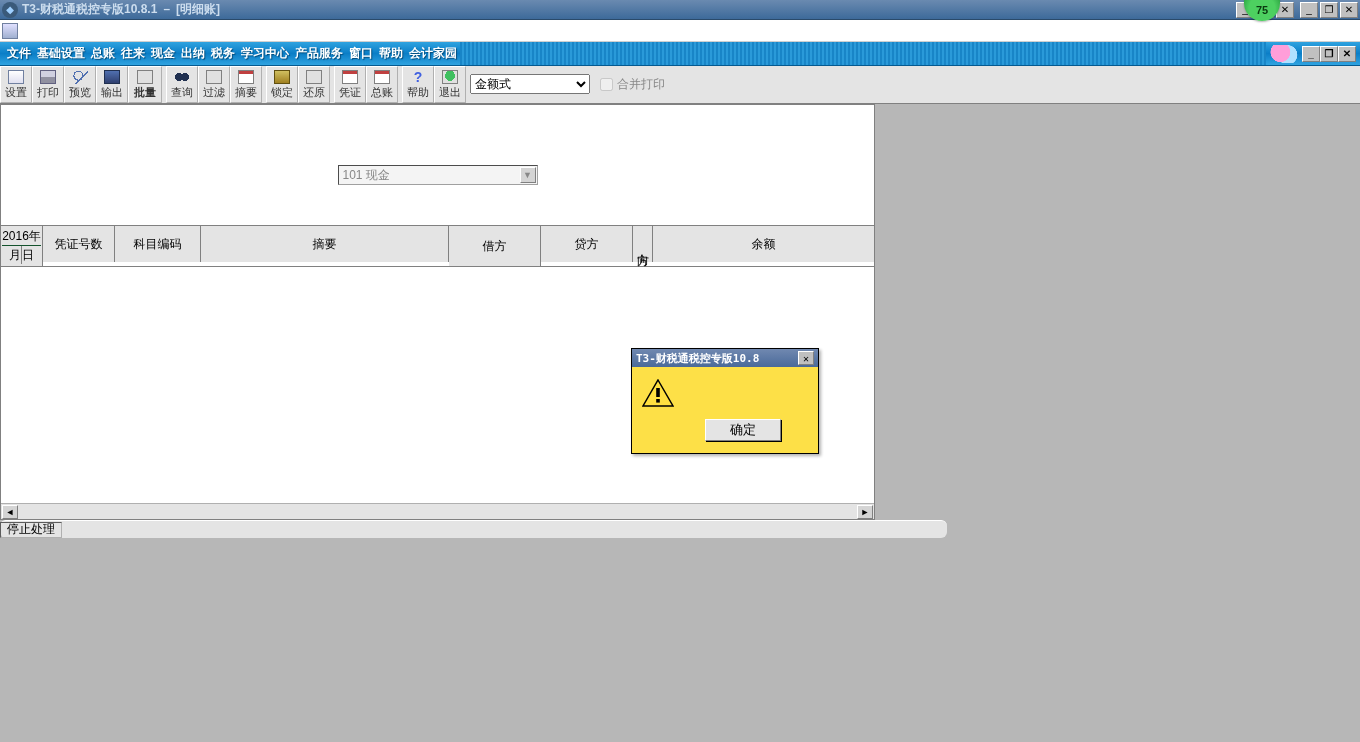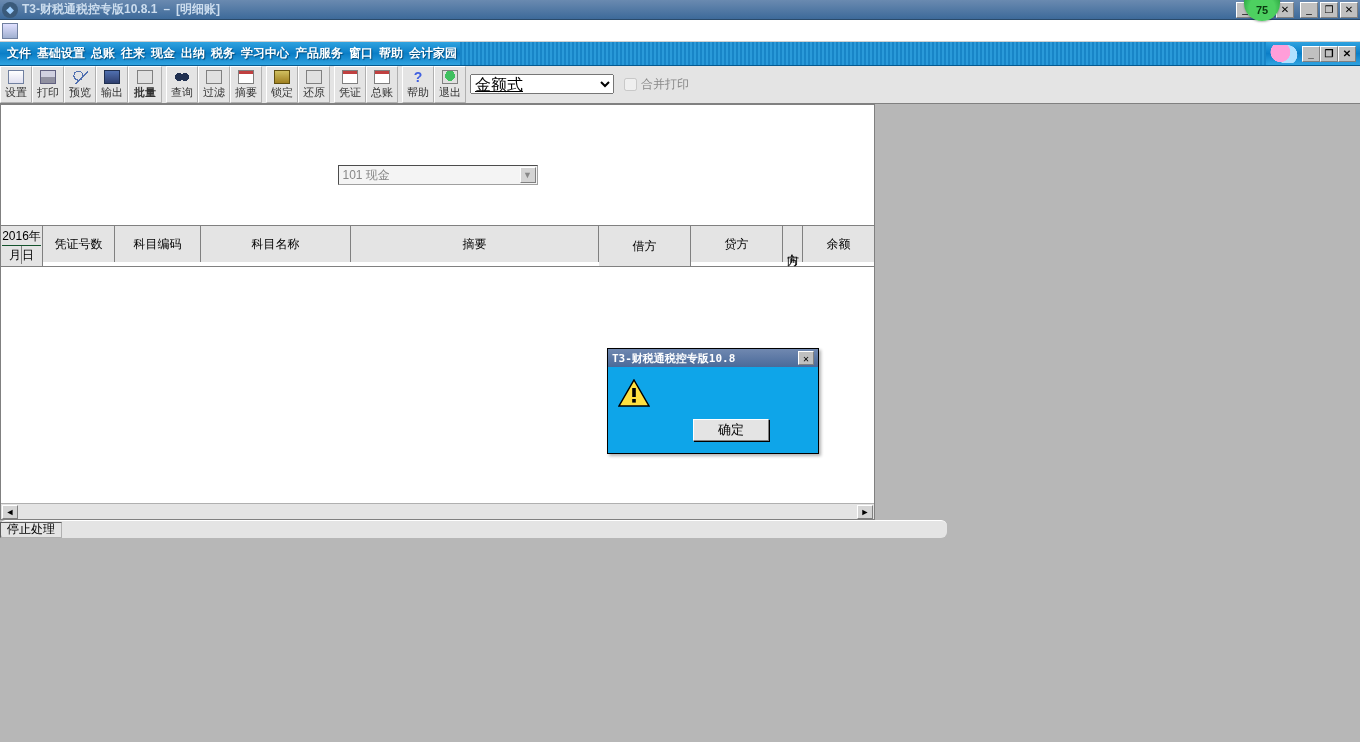--- a/index.html
+++ b/index.html
@@ -19,21 +19,21 @@
 .menubar { height: 24px; background: linear-gradient(#2fa3e0,#0b7ec7,#2fa3e0); display:flex; align-items:center; padding:0 4px; color:#fff; font-weight:bold; font-size:12px; border-bottom:1px solid #055a90;}
 .menubar .sep-stripes { flex:1; height:100%; background: repeating-linear-gradient(90deg,#1885c7 0 2px,#2a9ad9 2px 4px);}
 .menubar .mitem { padding:2px 3px; cursor:pointer; text-shadow: 1px 1px 1px #034a78; white-space:nowrap;}
 .menubar .mascot { width:36px; height:18px; background: radial-gradient(circle at 40% 40%,#ff9ed9 40%, transparent 42%), radial-gradient(circle at 60% 55%,#b0e0ff 40%, transparent 42%); }
 .menubar .menu-right-btn { width:18px; height:16px; background:#c0c0c0; border:1px solid #808080; border-top-color:#fff; border-left-color:#fff; display:flex; align-items:center; justify-content:center; font-size:10px; cursor:pointer; color:#000;}
 
 .toolbar { height: 38px; background:#e4e4e4; border-bottom: 1px solid #808080; display:flex; align-items:stretch; gap:0; user-select:none;}
 .tbtn { width: 32px; display:flex; flex-direction:column; align-items:center; justify-content:center; border:1px solid #b0b0b0; border-top-color:#fff; border-left-color:#fff; background:#e4e4e4; cursor:pointer; font-size:11px; color:#333;}
 .tbtn .tico { width:16px; height:14px; margin-bottom:1px;}
 .tsep { width:4px;}
-.toolbar select { margin: 8px 4px; height:20px; font-size:16px; width:144px;text-decoration:underline;}
+.toolbar select { margin: 8px 4px; height:20px; font-size:12px; width:120px;}
 .toolbar .chk { display:flex; align-items:center; gap:4px; margin-left:6px; color:#888;}
 .toolbar .chk input { width:13px; height:13px;}
 
 .work { width: 875px; height: 416px; background:#fff; border:1px solid #808080; display:flex; flex-direction:column;gap:34px; }
 .whead { height: 86px; display:flex; align-items:flex-end; justify-content:center; padding-bottom:6px;}
 .whead .acct-sel { width:200px; height:20px; border:1px inset #a0a0a0; background:#f4f4f4; color:#888; display:flex; align-items:center; padding:0 4px; position:relative;}
 .whead .acct-sel .dd { position:absolute; right:1px; top:1px; width:16px; height:16px; background:#d4d4d4; border:1px solid #808080; border-top-color:#fff; border-left-color:#fff; display:flex; align-items:center; justify-content:center; font-size:9px;}
 
 .colhdr { display:flex; border-top:1px solid #808080; border-bottom:1px solid #808080;}
 .colhdr .cell { border-right:1px solid #808080; background:#e4e4e4; text-align:center; font-size:12px; display:flex; align-items:center; justify-content:center; color:#000;}
@@ -42,21 +42,21 @@
 .colhdr .stack .bot { display:flex; height:18px;}
 .colhdr .stack .bot div { flex:1; display:flex; align-items:center; justify-content:center;}
 .colhdr .stack .bot div:first-child { border-right:1px solid #808080;}
 
 .grid-area { flex:1; background:#fff;}
 .scroll-stub { height:16px; background:#e4e4e4; border-top:1px solid #b0b0b0; display:flex; align-items:center; justify-content:space-between; padding:0 1px;}
 .scroll-stub .sbtn { width:16px; height:14px; background:#d4d4d4; border:1px solid #808080; border-top-color:#fff; border-left-color:#fff; display:flex; align-items:center; justify-content:center; font-size:9px; cursor:pointer;}
 .statusbar { height:18px; background:#e4e4e4; border-top:1px solid #fff; display:flex; align-items:center;}
 .statusbar .cellst { border:1px inset #b0b0b0; height:16px; padding:0 6px; display:flex; align-items:center; font-size:12px;}
 
-.dialog { position:absolute; left:607px; top:348px; width:212px; background:#0ea5e9; border:1px solid #000; box-shadow: 2px 2px 3px rgba(0,0,0,.3);}
+.dialog { position:absolute; left:631px; top:348px; width:188px; background:#fde047; border:1px solid #000; box-shadow: 2px 2px 3px rgba(0,0,0,.3);}
 .dlg-title { height:18px; background: linear-gradient(#7088b0,#4a6a9a); color:#fff; font-size:11px; font-weight:bold; display:flex; align-items:center; padding:0 4px; justify-content:space-between; font-family: "SimSun", monospace;}
 .dlg-title .cx { width:16px; height:14px; background:#c0c0c0; border:1px solid #808080; border-top-color:#fff; border-left-color:#fff; display:flex; align-items:center; justify-content:center; font-size:10px; cursor:pointer; color:#000;}
 .dlg-body { padding:12px 10px 6px; display:flex; gap:10px;}
 .dlg-body .warn { width:32px; height:28px; }
 .dlg-body .msg { font-size:12px; font-family:"SimSun", monospace; color:#000; line-height:1.8;}
 .dlg-btns { padding:6px 0 12px; display:flex; justify-content:center;}
 .dlg-btns button { width:76px; height:22px; background:#e4e4e4; border:1px solid #808080; border-top-color:#fff; border-left-color:#fff; font-size:13px; cursor:pointer; box-shadow: 1px 1px 0 #000; margin-left: 36px;}
 
 .ico-page { background: linear-gradient(#fff,#e0e0f0); border:1px solid #7080a0;}
 .ico-printer { background: linear-gradient(#d0d0e0 50%, #9090a0 50%); border:1px solid #606080;}
@@ -193,21 +193,20 @@
   <div class="colhdr">
     <div class="stack cell" style="width:42px;">
       <div class="top">2016年</div>
       <div class="bot">
         <div>月</div>
         <div>日</div>
       </div>
     </div>
     <div class="cell" style="width:72px;height:36px;">凭证号数</div>
     <div class="cell" style="width:86px;height:36px;">科目编码</div>
-    <div class="cell" style="width:150px;height:36px;">科目名称</div>
     <div class="cell" style="width:248px;height:36px;">摘要</div>
     <div class="cell" style="width:92px;height:40px;">借方</div>
     <div class="cell" style="width:92px;height:36px;">贷方</div>
     <div class="cell" style="width:20px;height:36px;writing-mode:vertical-rl;">方向</div>
     <div class="cell" style="flex:1;height:36px;border-right:none;">余额</div>
   </div>
   <div class="grid-area"></div>
   <div class="scroll-stub">
     <div class="sbtn">◄</div>
     <div class="sbtn">►</div>

